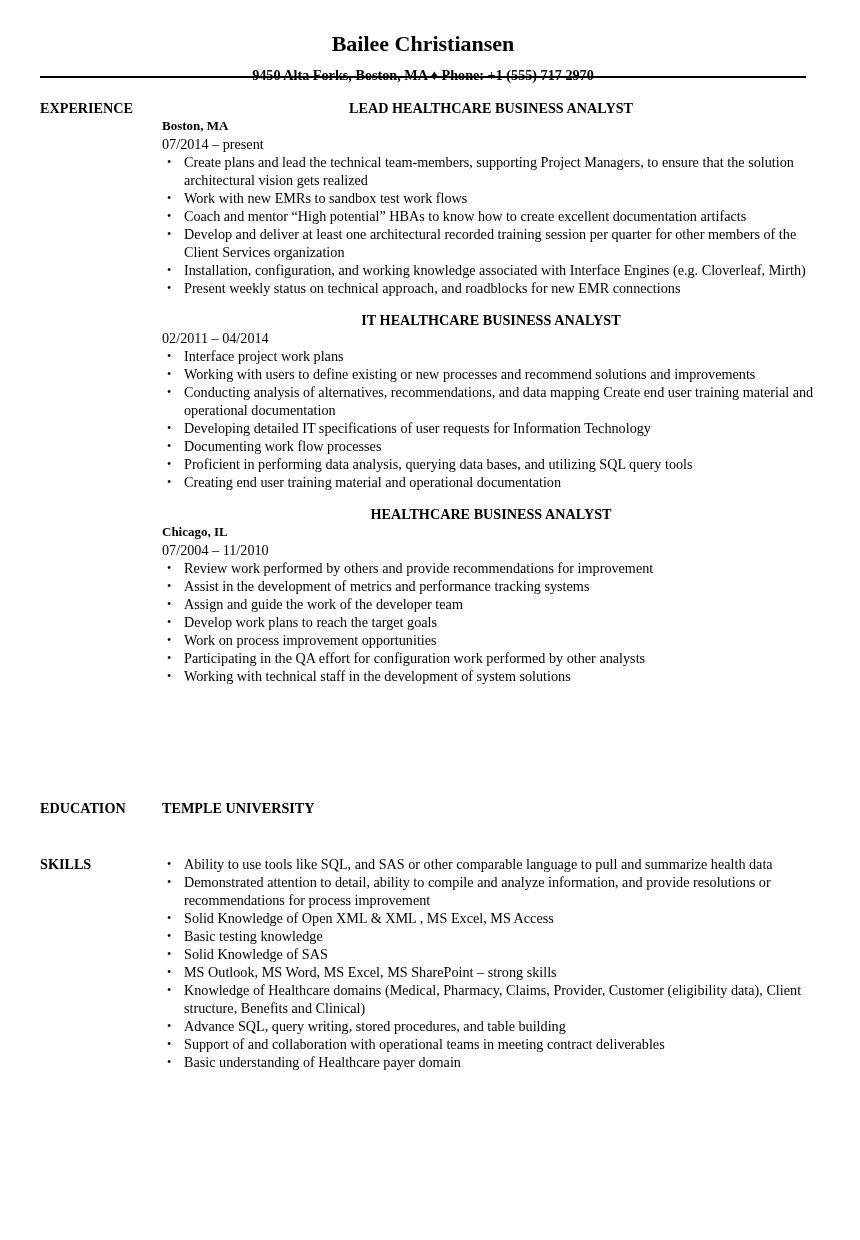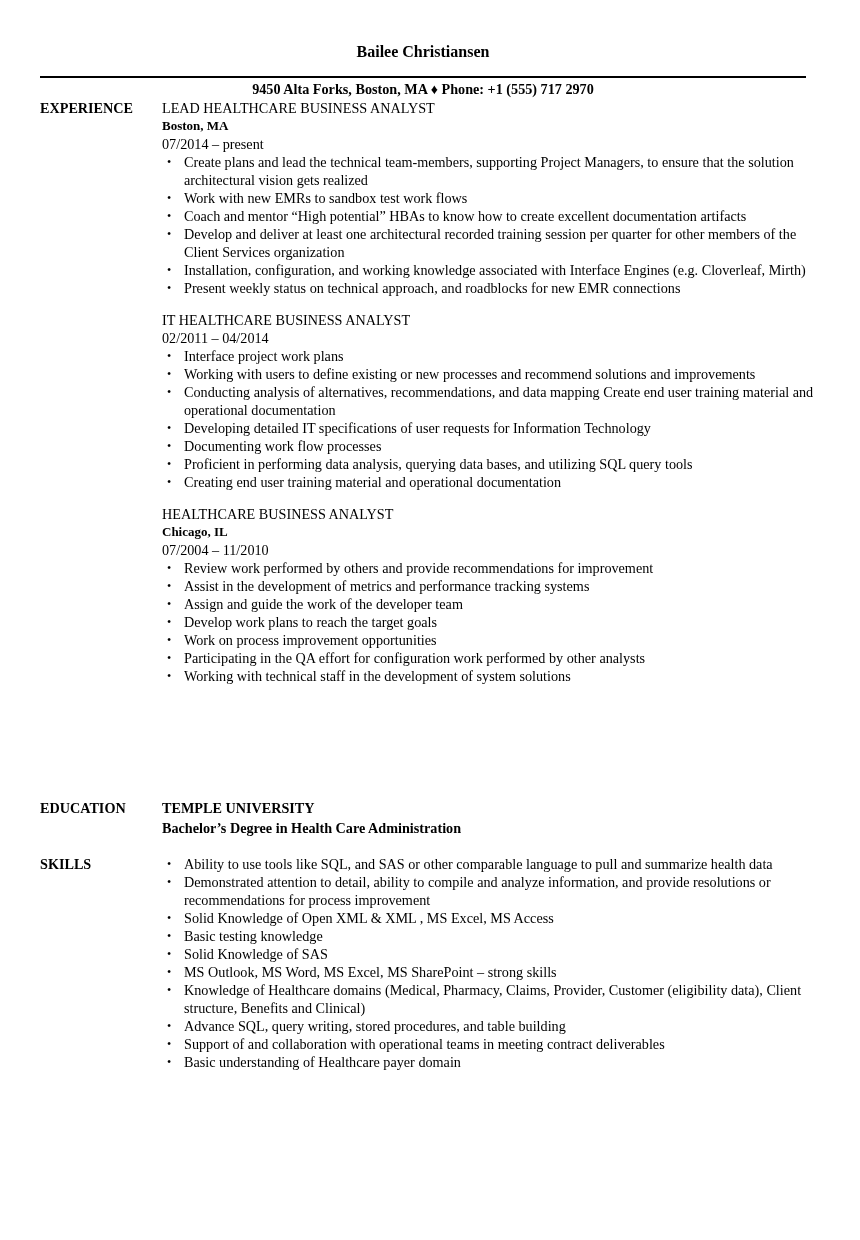--- a/index.html
+++ b/index.html
@@ -2,28 +2,28 @@
 <html><head>
 <meta charset="utf-8">
 <style>
   html, body { margin: 0; padding: 0; background: #ffffff; }
   body {
     width: 860px; height: 1240px; position: relative; overflow: hidden;
     font-family: "Liberation Serif", "DejaVu Serif", serif;
     color: #000; font-size: 14.2px; line-height: 18px;
   }
   .header { position: absolute; left: 40px; top: 24px; width: 766px; text-align: center; }
-  .name { font-weight: bold; font-size: 16px; line-height: 24px; margin: 16px; }
+  .name { font-weight: bold; font-size: 22px; line-height: 24px; margin: 8px; }
   .contact { font-weight: bold; font-size: 14.2px; margin-top: 10px; line-height: 18px; text-align: center; }
   .rule { position: absolute; left: 40px; top: 76px; width: 766px; height: 2px; background: #000; }
   .section { position: absolute; left: 40px; width: 780px; }
   .sec-label { position: absolute; left: 0; top: 0; font-weight: bold; font-size: 14.2px; width: 120px; }
   .sec-body { margin-left: 122px; }
   .job { margin-bottom: 14px; }
-  .job-title { font-weight: normal; font-size: 14.2px; line-height: 18px; }
+  .job-title { font-weight: bold; font-size: 14.2px; line-height: 18px; text-align: center; }
   .job-loc { font-weight: bold; font-size: 13px; line-height: 18px; }
   .job-date { line-height: 18px; }
   ul { margin: 0; padding: 0; list-style: none; }
   li { position: relative; padding-left: 22px; line-height: 18px; }
   li::before { content: "\2022"; position: absolute; left: 5px; top: 0; font-size: 12px; }
   .edu-title { font-weight: bold; line-height: 18px; }
   .edu-degree { font-weight: bold; line-height: 18px; margin-top: 2px; }
 </style>
 </head>
 <body>
@@ -80,21 +80,20 @@
         <li>Working with technical staff in the development of system solutions</li>
       </ul>
     </div>
   </div>
 </div>
 
 <div class="section" style="top:799px;">
   <div class="sec-label">EDUCATION</div>
   <div class="sec-body">
     <div class="edu-title">TEMPLE UNIVERSITY</div>
-    <div class="edu-degree">Bachelor’s Degree in Health Care Administration</div>
   </div>
 </div>
 
 <div class="section" style="top:855px;">
   <div class="sec-label">SKILLS</div>
   <div class="sec-body">
     <ul>
       <li>Ability to use tools like SQL, and SAS or other comparable language to pull and summarize health data</li>
       <li>Demonstrated attention to detail, ability to compile and analyze information, and provide resolutions or recommendations for process improvement</li>
       <li>Solid Knowledge of Open XML &amp; XML , MS Excel, MS Access</li>

